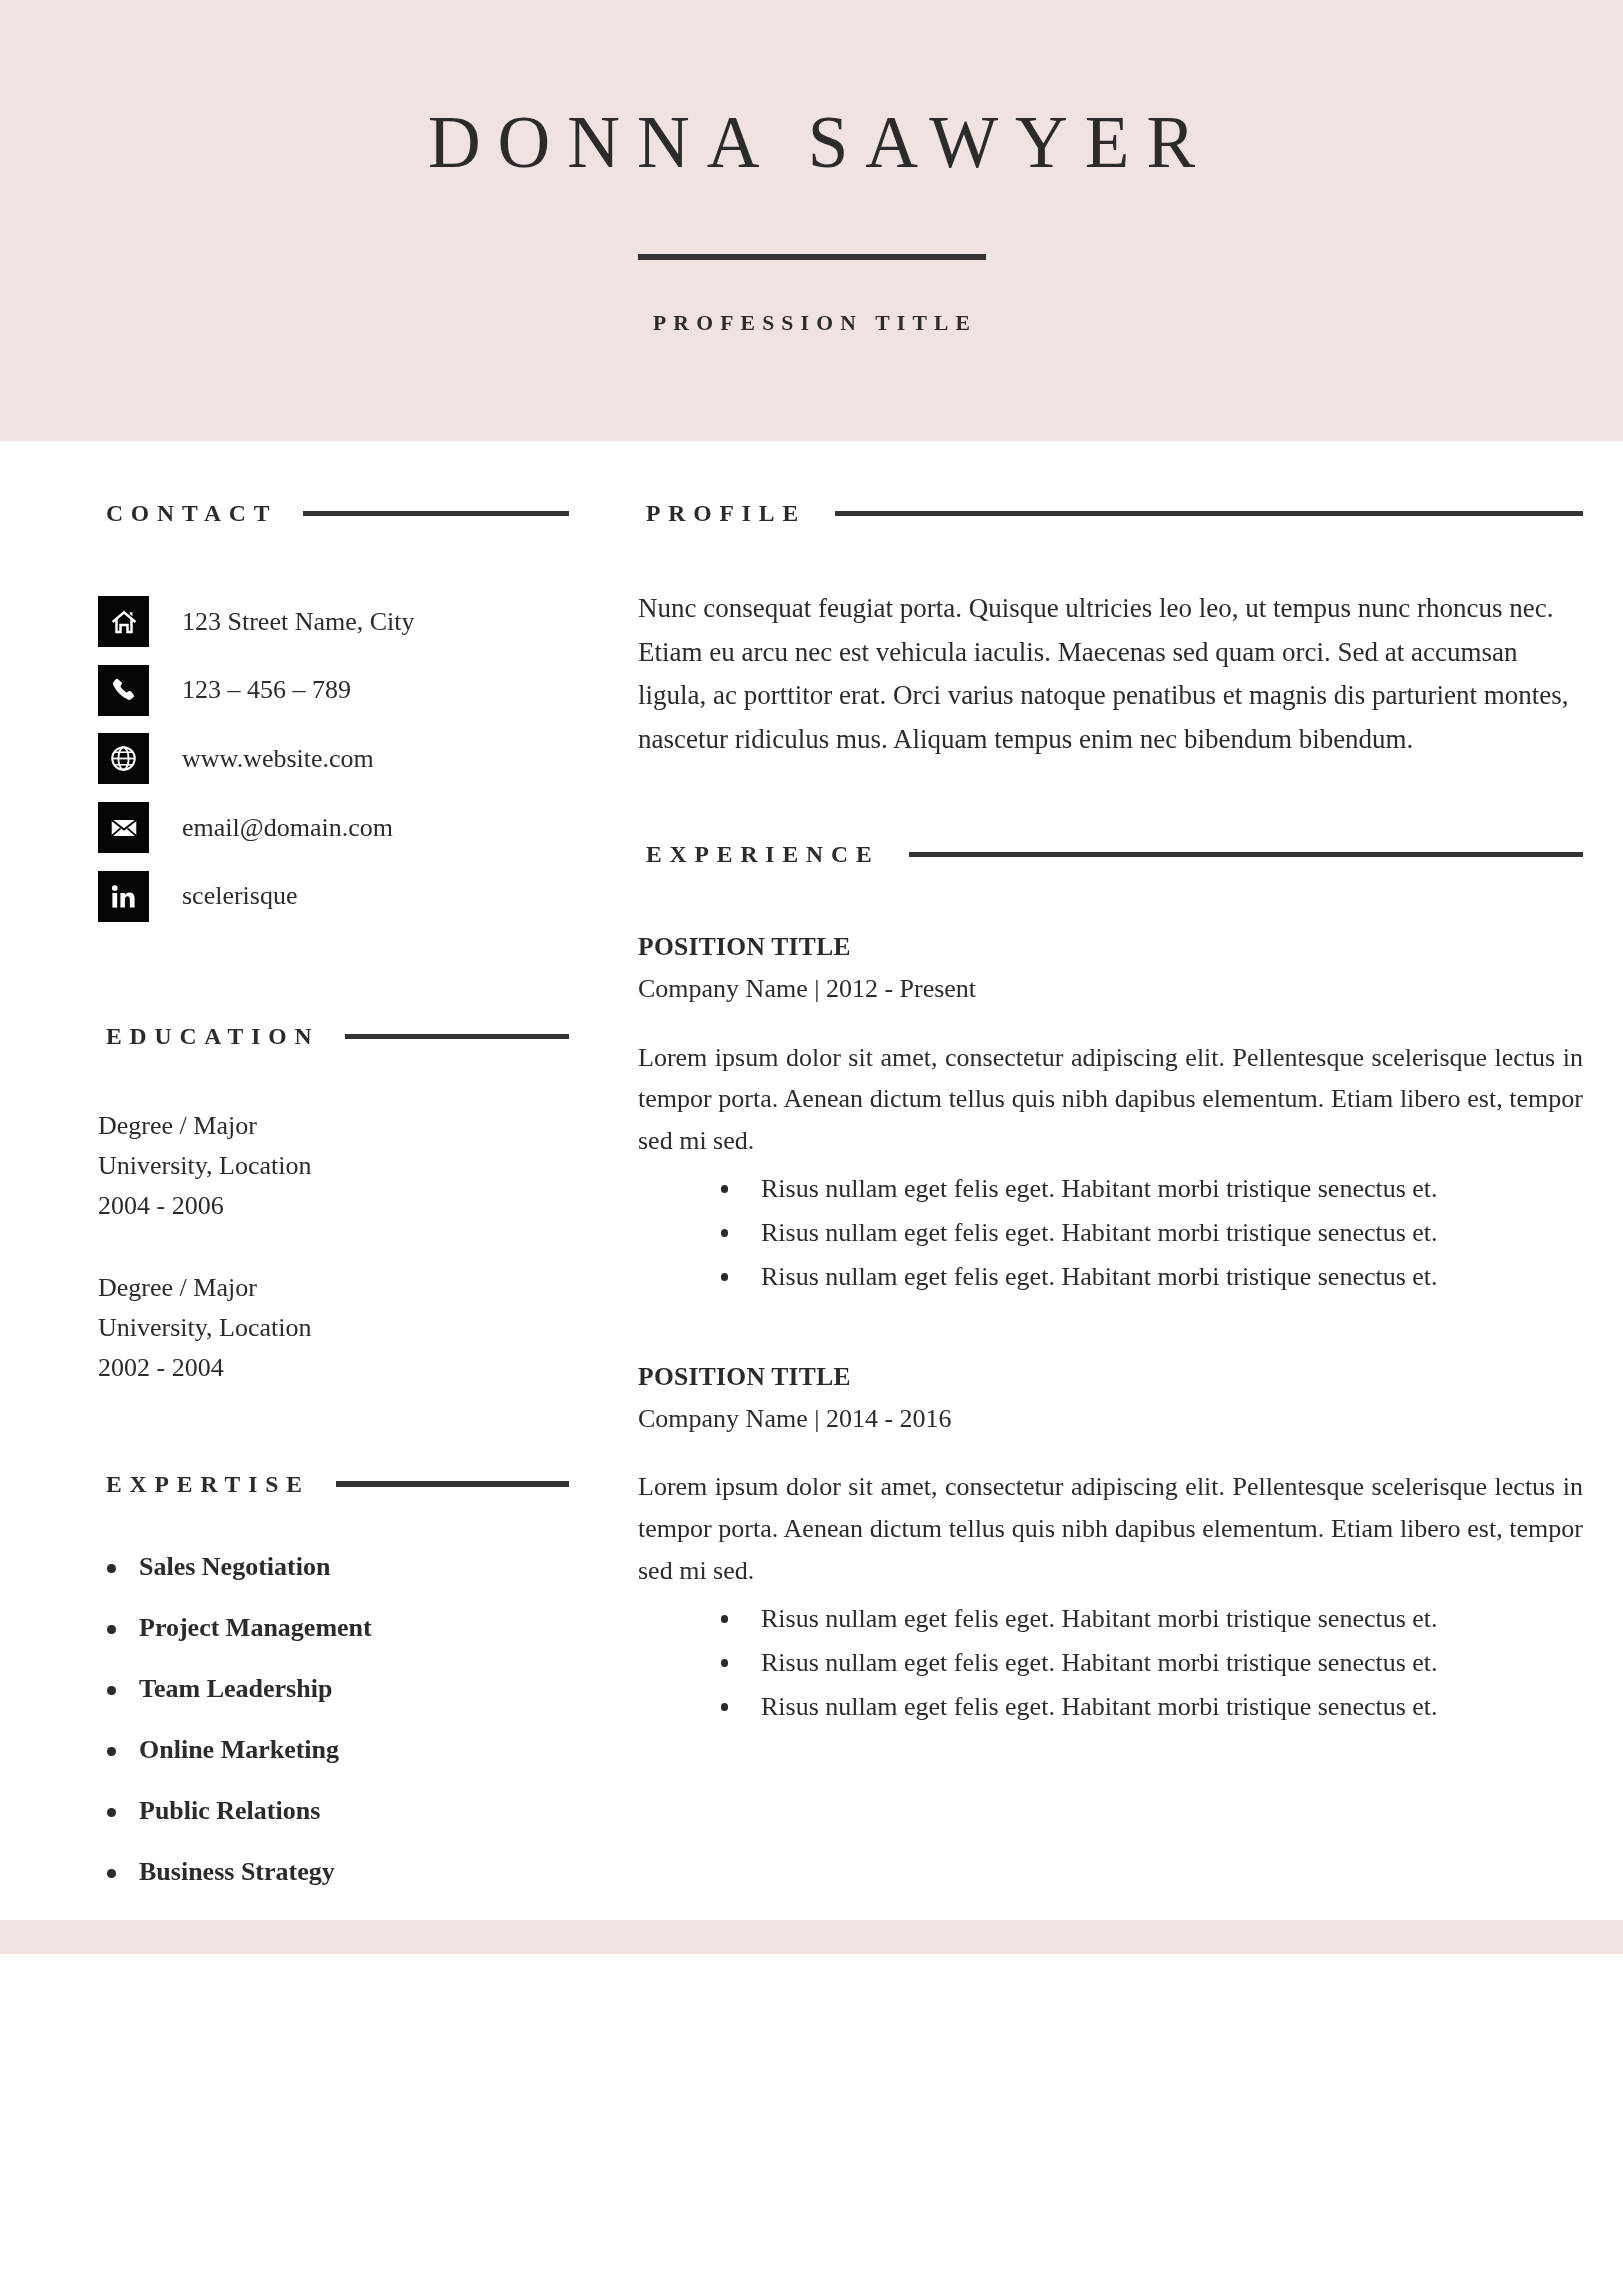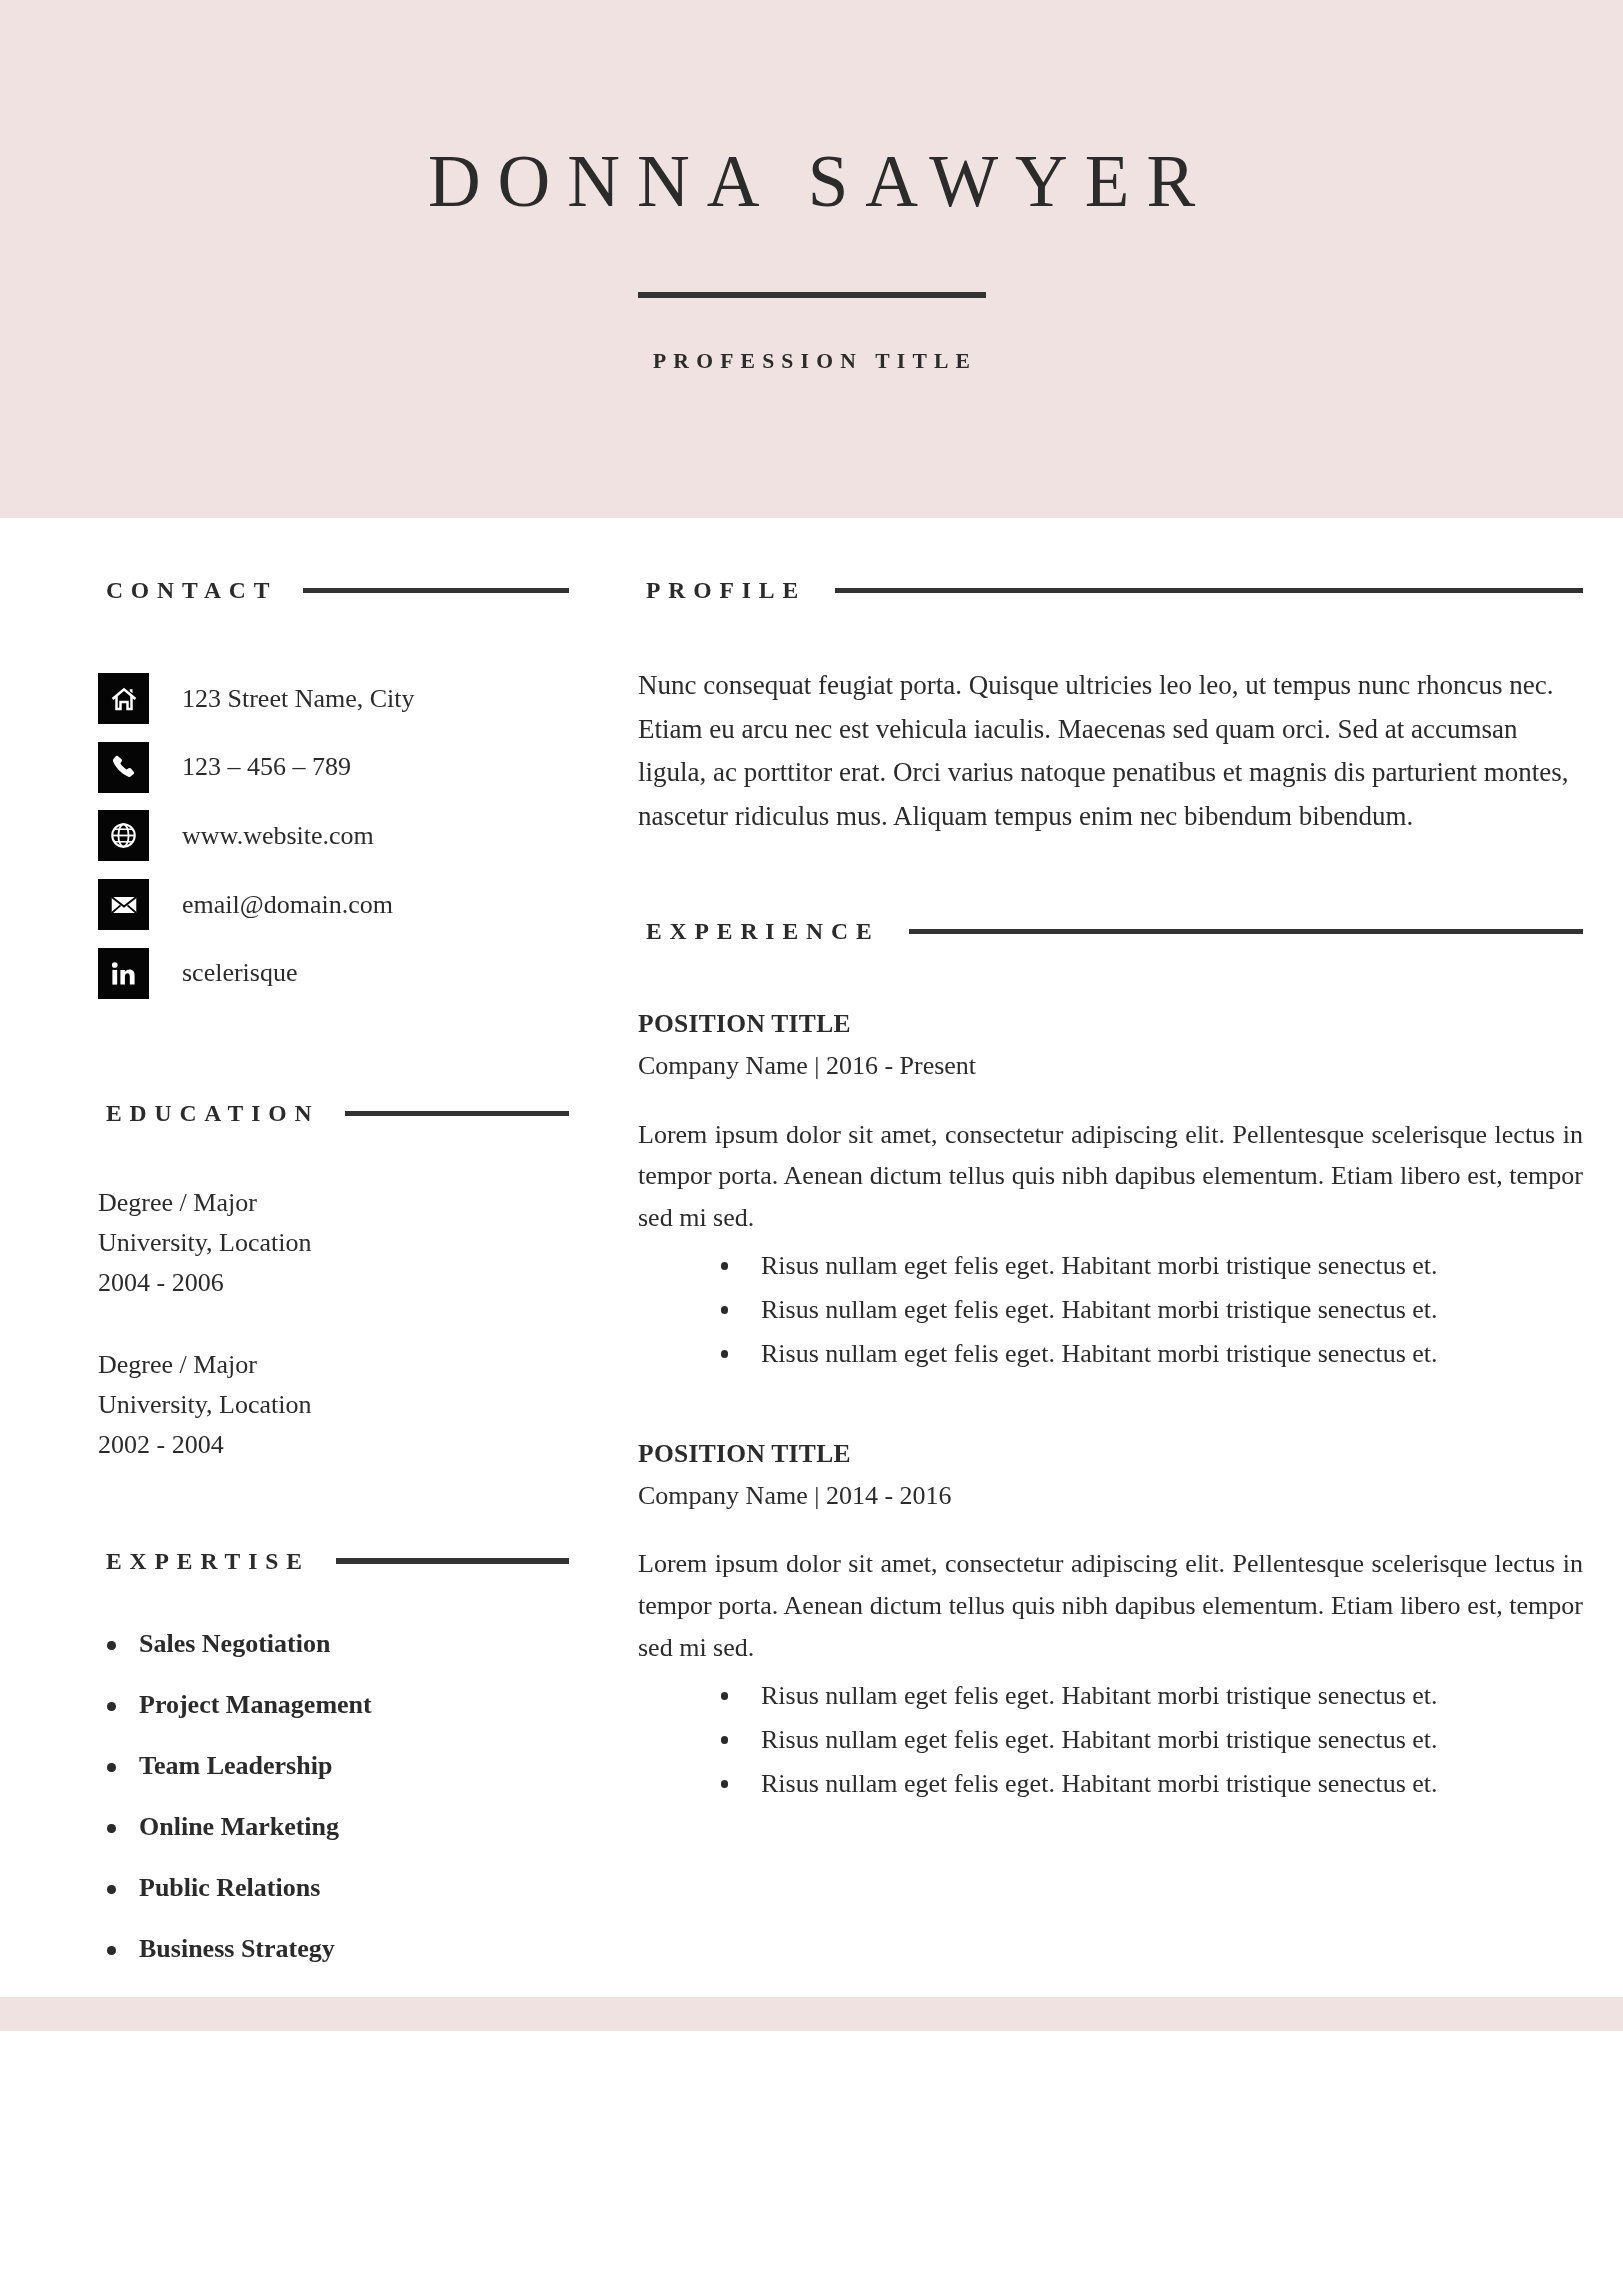--- a/index.html
+++ b/index.html
@@ -7,21 +7,21 @@
   body {
     background:#ffffff;
     font-family:"Liberation Serif", "DejaVu Serif", serif;
     color:#2b2b2b;
     position:relative;
     overflow:hidden;
   }
 
   
   .header-band{
-    width:1623px; height:518px;
+    width:1623px; height:441px;
     background:#efe2e1;
     display:flex; flex-direction:column;
     align-items:center; justify-content:center;
   }
   .name{
     font-size:73px;
     font-weight:400;
     letter-spacing:17px;
     text-indent:17px;
     color:#2b2b2b;
@@ -341,21 +341,21 @@
       </div>
 
       <div class="experience">
         <div class="sec-head">
           <div class="sec-title">EXPERIENCE</div>
           <div class="sec-rule"></div>
         </div>
 
         <div class="job">
           <div class="job-title">POSITION TITLE</div>
-          <div class="job-meta">Company Name | 2016 - Present</div>
+          <div class="job-meta">Company Name | 2012 - Present</div>
           <div class="job-desc">Lorem ipsum dolor sit amet, consectetur adipiscing elit. Pellentesque scelerisque lectus in tempor porta. Aenean dictum tellus quis nibh dapibus elementum. Etiam libero est, tempor sed mi sed.</div>
           <ul class="job-bullets">
             <li>Risus nullam eget felis eget. Habitant morbi tristique senectus et.</li>
             <li>Risus nullam eget felis eget. Habitant morbi tristique senectus et.</li>
             <li>Risus nullam eget felis eget. Habitant morbi tristique senectus et.</li>
           </ul>
         </div>
 
         <div class="job">
           <div class="job-title">POSITION TITLE</div>

